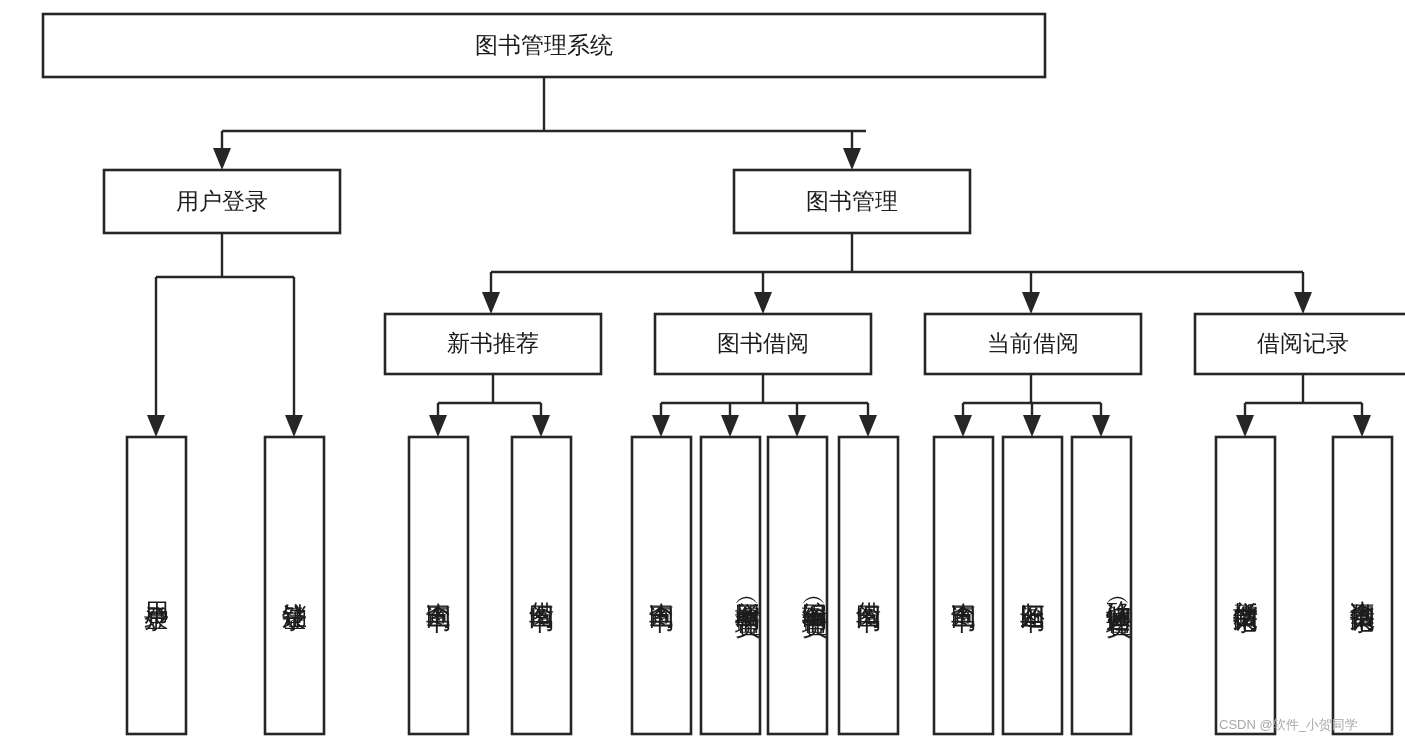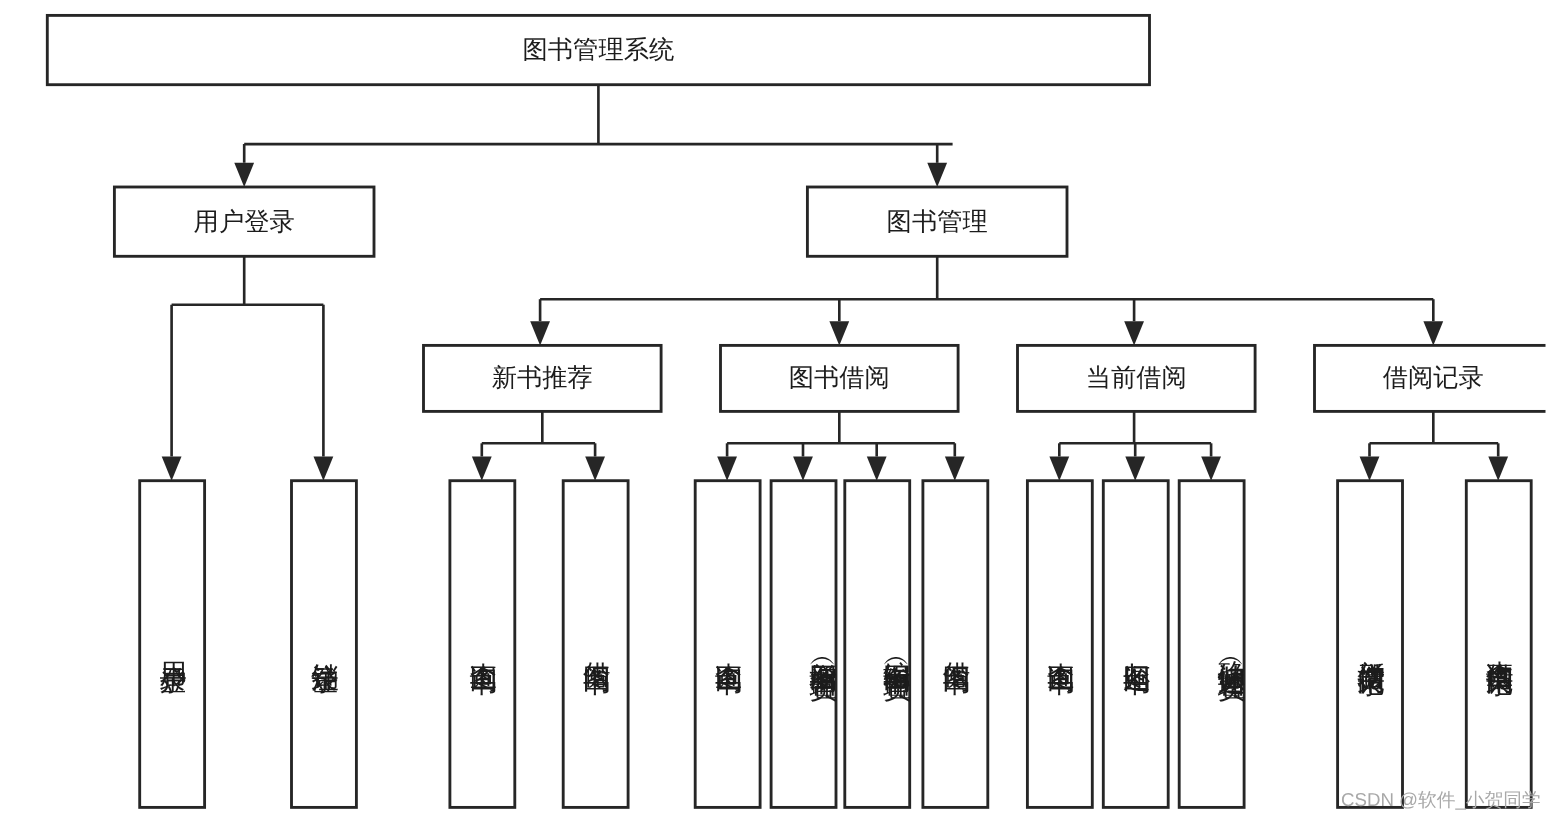--- a/index.html
+++ b/index.html
@@ -62,21 +62,21 @@
     display: flex;
     align-items: center;
     justify-content: center;
     text-align: center;
     user-select: none;
     white-space: nowrap;
   }
   .watermark {
     position: absolute;
     font-family: "Liberation Sans", "DejaVu Sans", sans-serif;
-    font-size: 17px;
+    font-size: 13px;
     color: #a8a8a8;
     white-space: nowrap;
     user-select: none;
   }
 </style>
 </head>
 <body>
 
 <div id="diagram-root">
 

